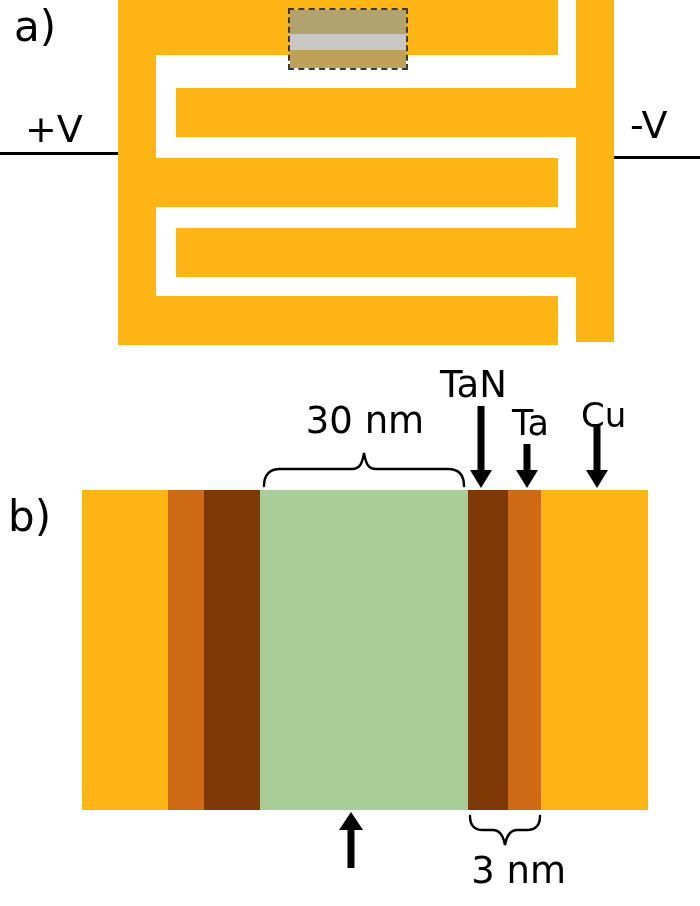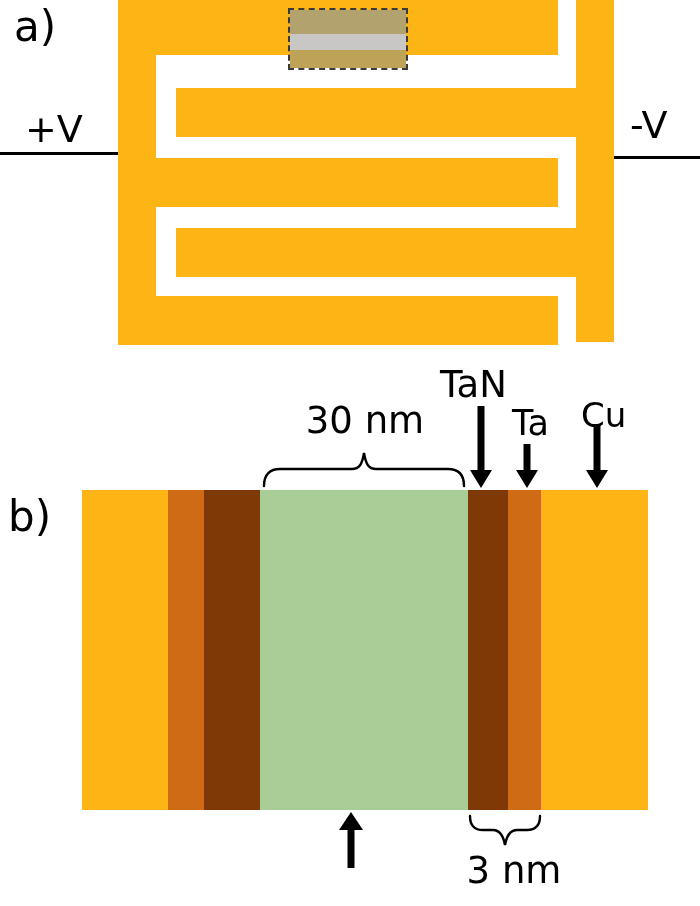--- a/index.html
+++ b/index.html
@@ -97,15 +97,15 @@
   </svg>
 
   <svg class="abs" style="left:338px;top:812px;" width="26" height="56" viewBox="0 0 26 56">
     <polygon points="1,18 25,18 13,0" fill="#000"></polygon>
     <line x1="13" y1="14" x2="13" y2="56" stroke="#000" stroke-width="7"></line>
   </svg>
 
   <svg class="abs" style="left:467px;top:814px;" width="76" height="34" viewBox="0 0 76 34">
     <path d="M 3 2 C 3 12, 8 16, 16 16 L 26 16 C 32 16, 36 20, 38 31 C 40 20, 44 16, 50 16 L 60 16 C 68 16, 73 12, 73 2" fill="none" stroke="#000" stroke-width="2.4" stroke-linecap="round"></path>
   </svg>
-  <div class="abs ann-label" style="left:462px;top:852px;width:104px;text-align:center;font-size:37px;">3 nm</div>
+  <div class="abs ann-label" style="left:462px;top:852px;width:104px;text-align:right;font-size:37px;">3 nm</div>
 
 </div>
 
 </body></html>

